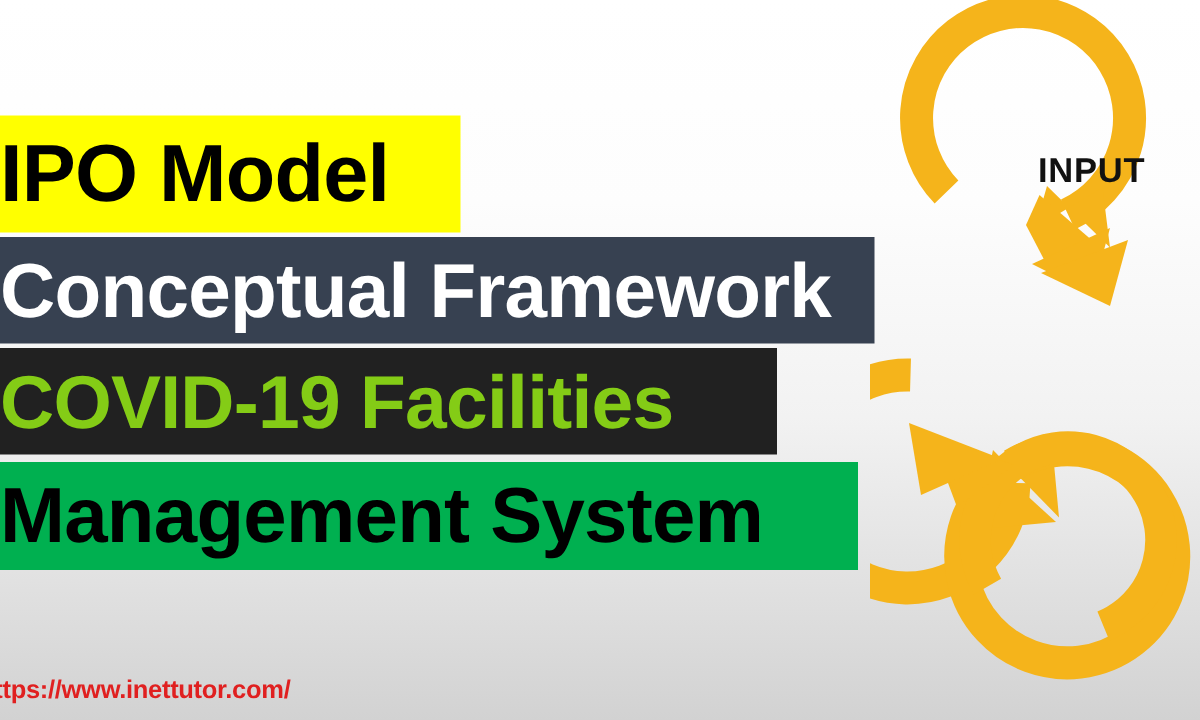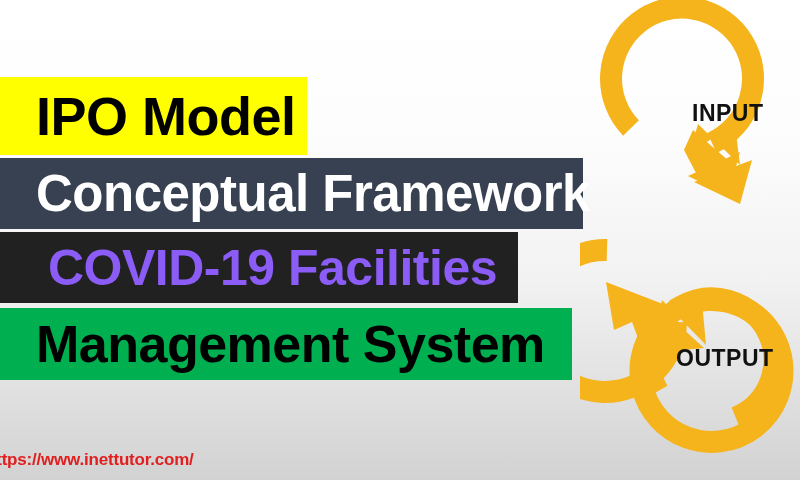--- a/index.html
+++ b/index.html
@@ -26,21 +26,20 @@
     position: absolute;
     display: flex;
     align-items: center;
     white-space: nowrap;
     box-sizing: border-box;
   }
   .title-bar span {
     display: block;
     font-weight: bold;
     letter-spacing: -0.5px;
-    padding-left: 36px;
   }
 
   #bar-ipo {
     left: -18px;
     top: 77px;
     width: 325px;
     height: 78px;
     background: #ffff00;
     padding-left: 18px;
   }
@@ -66,24 +65,23 @@
 
   #bar-covid {
     left: -20px;
     top: 232px;
     width: 538px;
     height: 71px;
     background: #212121;
     padding-left: 20px;
   }
   #bar-covid span {
-    color: #8b5cf6;
+    color: #84cc16;
     font-size: 50px;
     line-height: 50px;
-    margin-left: 12px;
   }
 
   #bar-management {
     left: -20px;
     top: 308px;
     width: 592px;
     height: 72px;
     background: #00b050;
     padding-left: 20px;
   }
@@ -210,17 +208,16 @@
         <polygon points="26,282 88,306 34,330 26,282" fill="#f5b41b"></polygon>
       </g>
 
       <g>
         <polygon points="160,152 108,176 148,196 160,152" fill="#f5b41b"></polygon>
         <polygon points="172,160 114,182 160,204 172,160" fill="#f5b41b"></polygon>
       </g>
     </svg>
 
     <div class="ipo-label" id="label-input">INPUT</div>
-    <div class="ipo-label" id="label-output">OUTPUT</div>
 
   </div>
 
 </div>
 
 </body></html>

